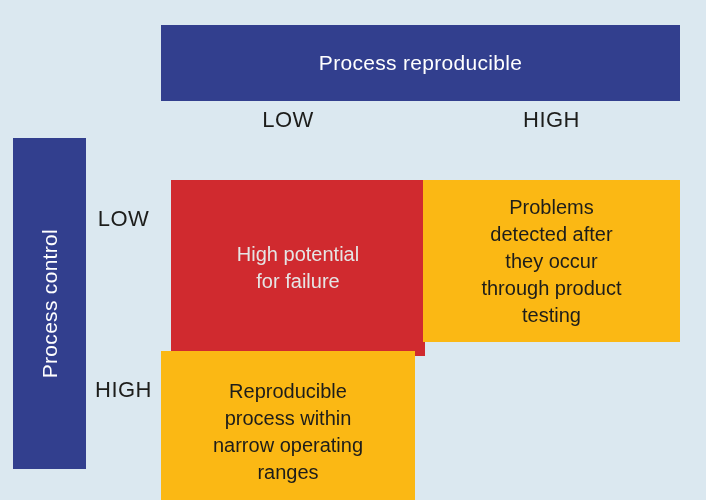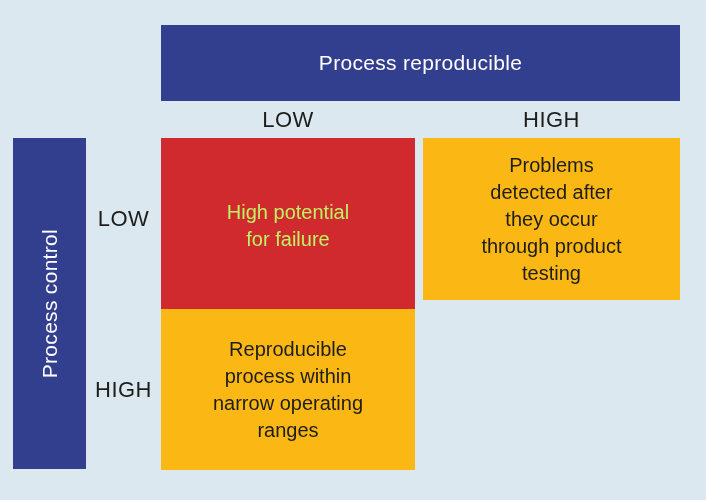--- a/index.html
+++ b/index.html
@@ -65,22 +65,23 @@
     letter-spacing: 0.5px;
   }
   .row-label.low  { top: 138px; height: 162px; }
   .row-label.high { top: 309px; height: 161px; }
   
   .quadrant {
     font-size: 20px;
     line-height: 1.35;
     white-space: pre-line;
     padding: 6px 14px;
+    margin-top: 42px;
   }
-  .q-tl { left: 161px; top: 138px; width: 254px; height: 176px; color: #bef264; }
+  .q-tl { left: 171px; top: 138px; width: 254px; height: 176px; color: #e5e5e5; }
   .q-tr { left: 423px; top: 138px; width: 257px; height: 162px; color: #1d1d1b; }
   .q-bl { left: 161px; top: 309px; width: 254px; height: 161px; color: #1d1d1b; }
   .q-br { left: 423px; top: 309px; width: 257px; height: 161px; color: #ffffff; }
 </style>
 </head>
 <body>
 
 <div class="canvas" style="background-color: rgb(219, 232, 240);">
 
   <div class="abs top-header" style="background-color: rgb(50, 63, 142);">

